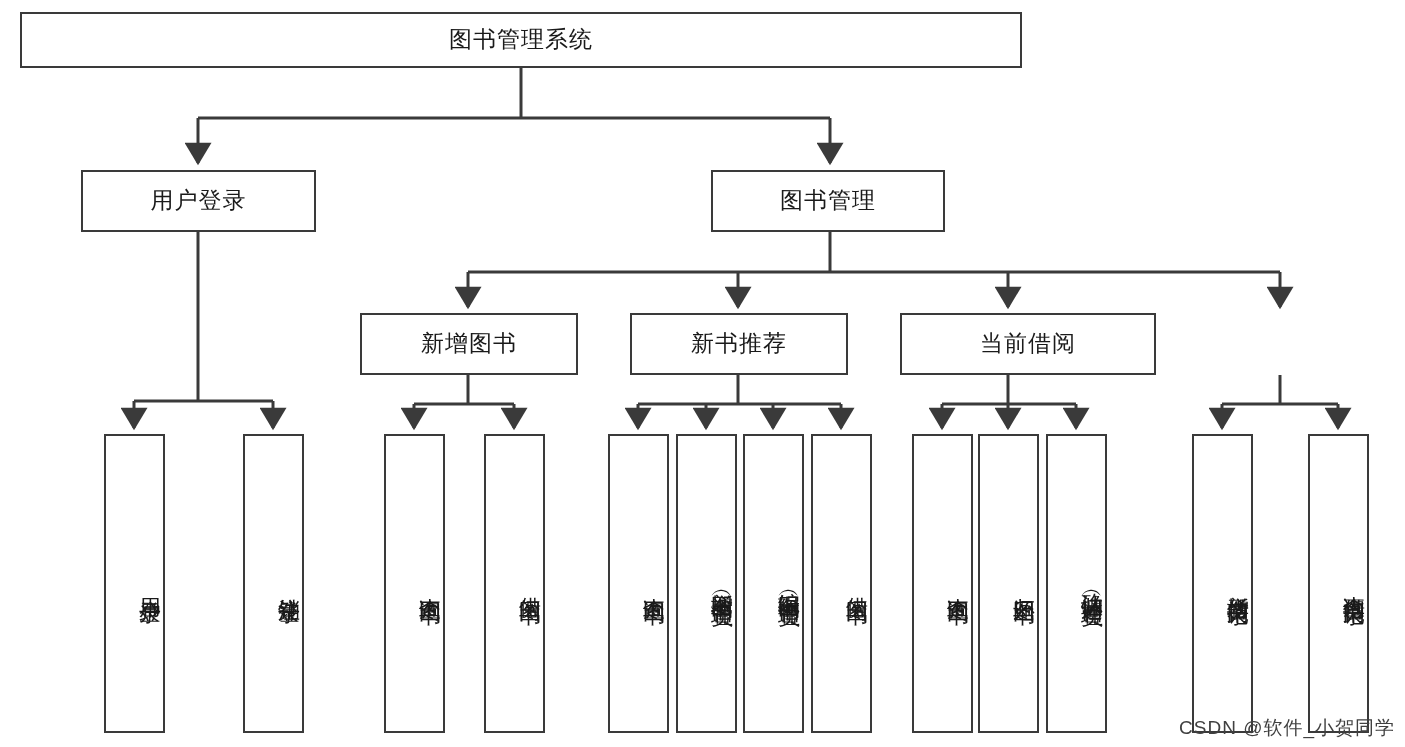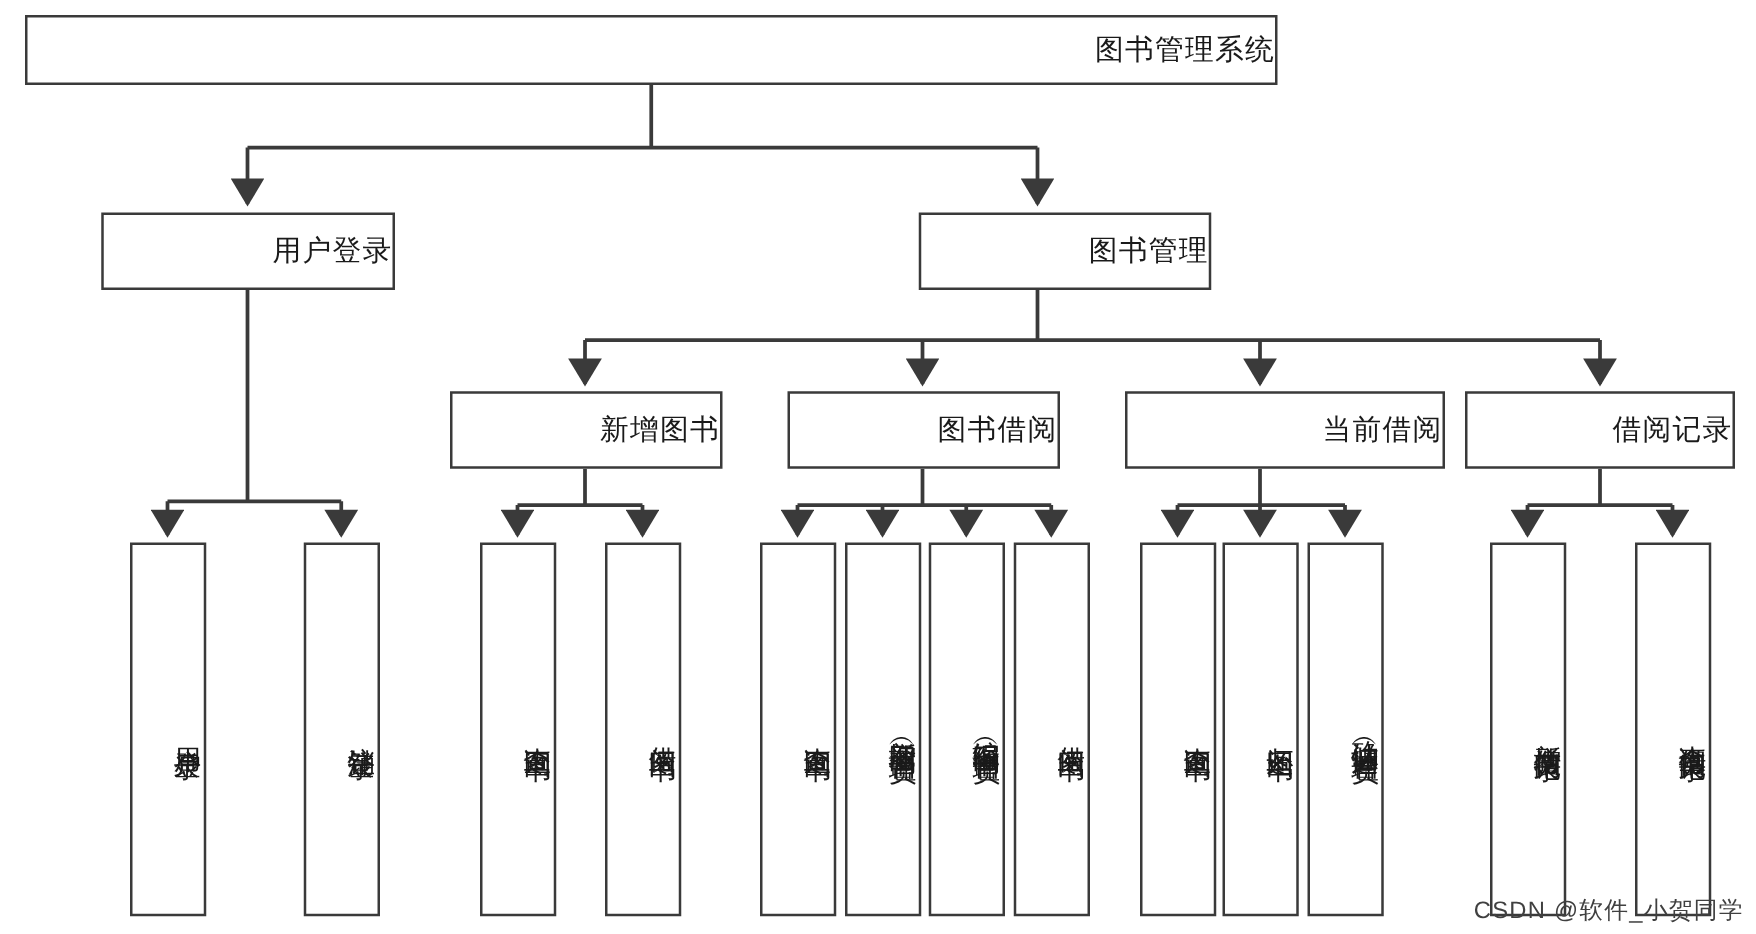--- a/index.html
+++ b/index.html
@@ -25,21 +25,21 @@
     height: 747px;
     pointer-events: none;
   }
   .node {
     position: absolute;
     box-sizing: border-box;
     border: 2.5px solid #3a3a3a;
     background: #ffffff;
     display: flex;
     align-items: center;
-    justify-content: flex-end;
+    justify-content: center;
     color: #1a1a1a;
   }
   .node.horiz {
     font-size: 23px;
     letter-spacing: 1px;
     line-height: 1.1;
   }
   .node.vert {
     writing-mode: vertical-rl;
     text-orientation: upright;
@@ -125,35 +125,32 @@
     </g>
   </svg>
 
   <div class="node horiz" style="left:20px; top:12px; width:1002px; height:56px;">
     <span>图书管理系统</span>
   </div>
 
   <div class="node horiz" style="left:81px; top:170px; width:235px; height:62px;">
     <span>用户登录</span>
   </div>
-  <div class="node horiz" style="left:711px; top:170px; width:234px; height:62px;margin-left:24px;">
+  <div class="node horiz" style="left:711px; top:170px; width:234px; height:62px;">
     <span>图书管理</span>
   </div>
 
   <div class="node horiz" style="left:360px; top:313px; width:218px; height:62px;">
     <span>新增图书</span>
   </div>
   <div class="node horiz" style="left:630px; top:313px; width:218px; height:62px;">
-    <span>图书借阅</span>
+    <span>新书推荐</span>
   </div>
   <div class="node horiz" style="left:900px; top:313px; width:256px; height:62px;">
     <span>当前借阅</span>
-  </div>
-  <div class="node horiz" style="left:1172px; top:313px; width:216px; height:62px;">
-    <span>借阅记录</span>
   </div>
 
   <div class="node vert" style="left:104px; top:434px; width:61px; height:299px;">
     <span>用户登录</span>
   </div>
   <div class="node vert" style="left:243px; top:434px; width:61px; height:299px;">
     <span>注销登录</span>
   </div>
 
   <div class="node vert" style="left:384px; top:434px; width:61px; height:299px;">

